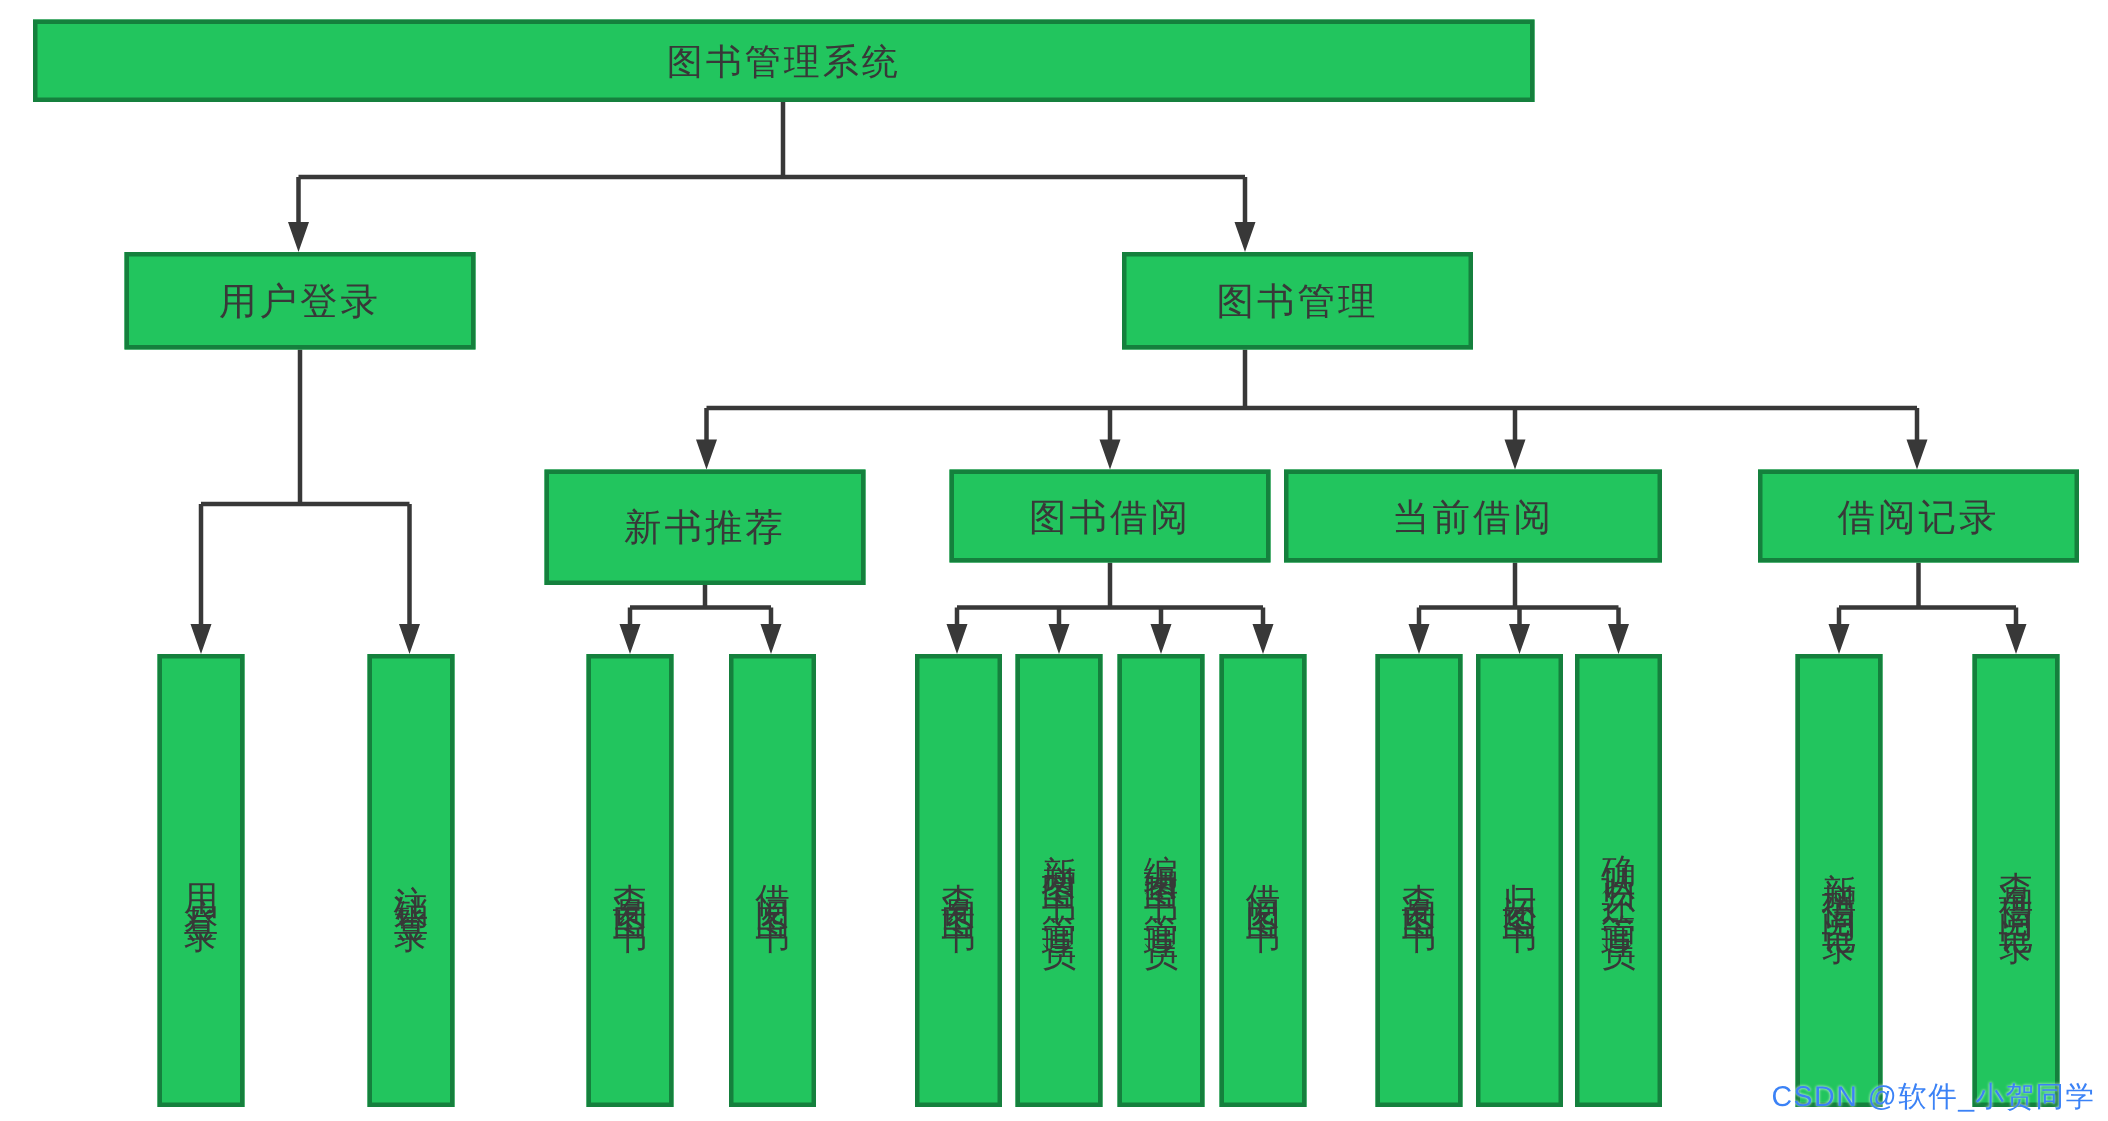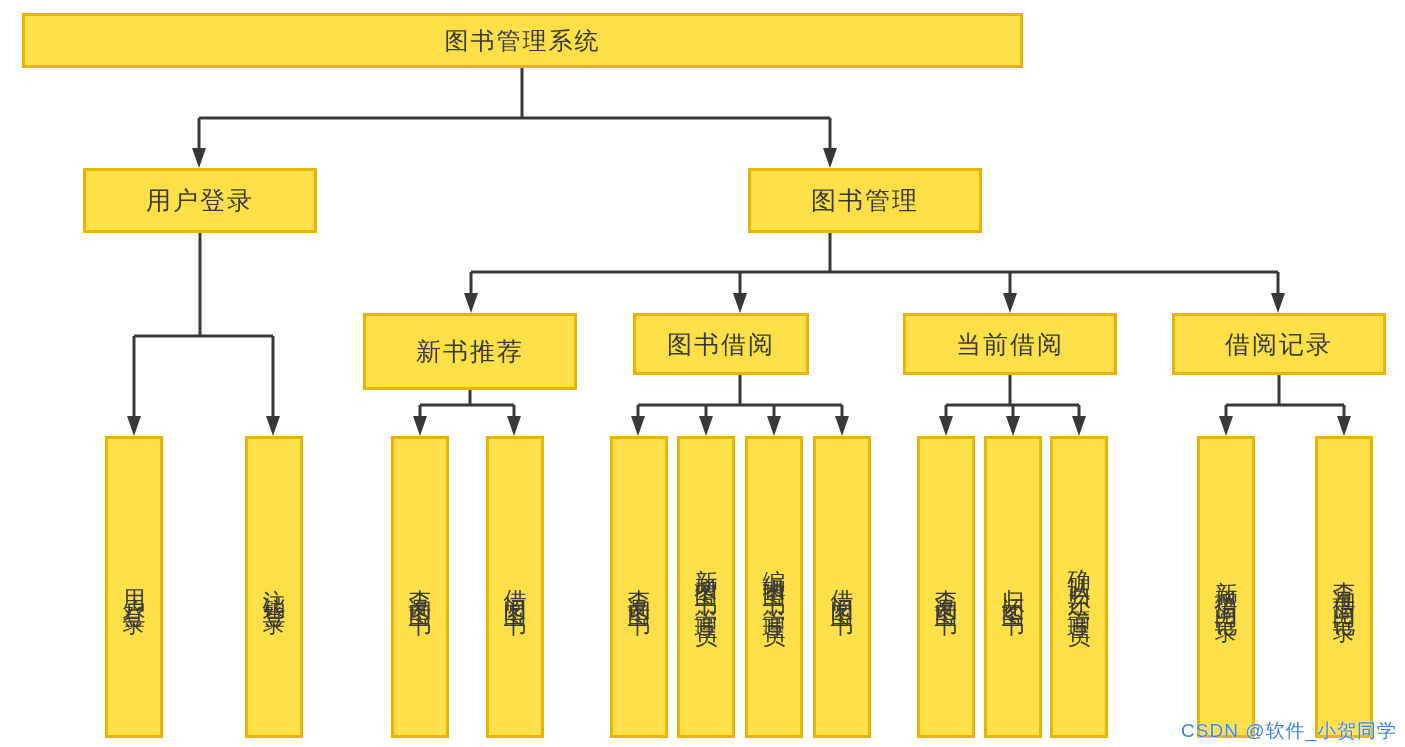--- a/index.html
+++ b/index.html
@@ -4,22 +4,22 @@
 <style>
   html,body{margin:0;padding:0;background:#ffffff;}
   .canvas{
     position:relative;width:1405px;height:747px;background:#ffffff;
     font-family:"Liberation Sans", sans-serif;overflow:hidden;
   }
   .wires{position:absolute;left:0;top:0;}
   .wires .stem{stroke:#383838;stroke-width:3;fill:none;}
   .wires .head{fill:#383838;stroke:none;}
   .box{
-    position:absolute;box-sizing:border-box;background:#fde047;
-    border:3px solid #eab308;display:flex;align-items:center;justify-content:center;
+    position:absolute;box-sizing:border-box;background:#22c55e;
+    border:3px solid #15803d;display:flex;align-items:center;justify-content:center;
   }
   .box span{color:#383838;}
   .hlabel{font-size:25px;letter-spacing:2px;white-space:nowrap;}
   .root .hlabel{font-size:24px;}
   .vlabel{
     writing-mode:vertical-rl;text-orientation:mixed;
     font-size:23px;letter-spacing:8px;line-height:1;white-space:nowrap;
   }
   .watermark{
     position:absolute;right:8px;bottom:3px;color:#3b82f6;
@@ -72,24 +72,24 @@
   <div class="box" style="left:83px;top:168px;width:234px;height:65px">
     <span class="hlabel">用户登录</span>
   </div>
   <div class="box" style="left:748px;top:168px;width:234px;height:65px">
     <span class="hlabel">图书管理</span>
   </div>
 
   <div class="box" style="left:363px;top:313px;width:214px;height:77px">
     <span class="hlabel">新书推荐</span>
   </div>
-  <div class="box" style="left:633px;top:313px;width:176px;height:62px">
+  <div class="box" style="left:633px;top:313px;width:214px;height:62px">
     <span class="hlabel">图书借阅</span>
   </div>
-  <div class="box" style="left:903px;top:313px;width:214px;height:62px">
+  <div class="box" style="left:856px;top:313px;width:252px;height:62px">
     <span class="hlabel">当前借阅</span>
   </div>
   <div class="box" style="left:1172px;top:313px;width:214px;height:62px">
     <span class="hlabel">借阅记录</span>
   </div>
 
   <div class="box" style="left:105px;top:436px;width:58px;height:302px">
     <span class="vlabel">用户登录</span>
   </div>
   <div class="box" style="left:245px;top:436px;width:58px;height:302px">

